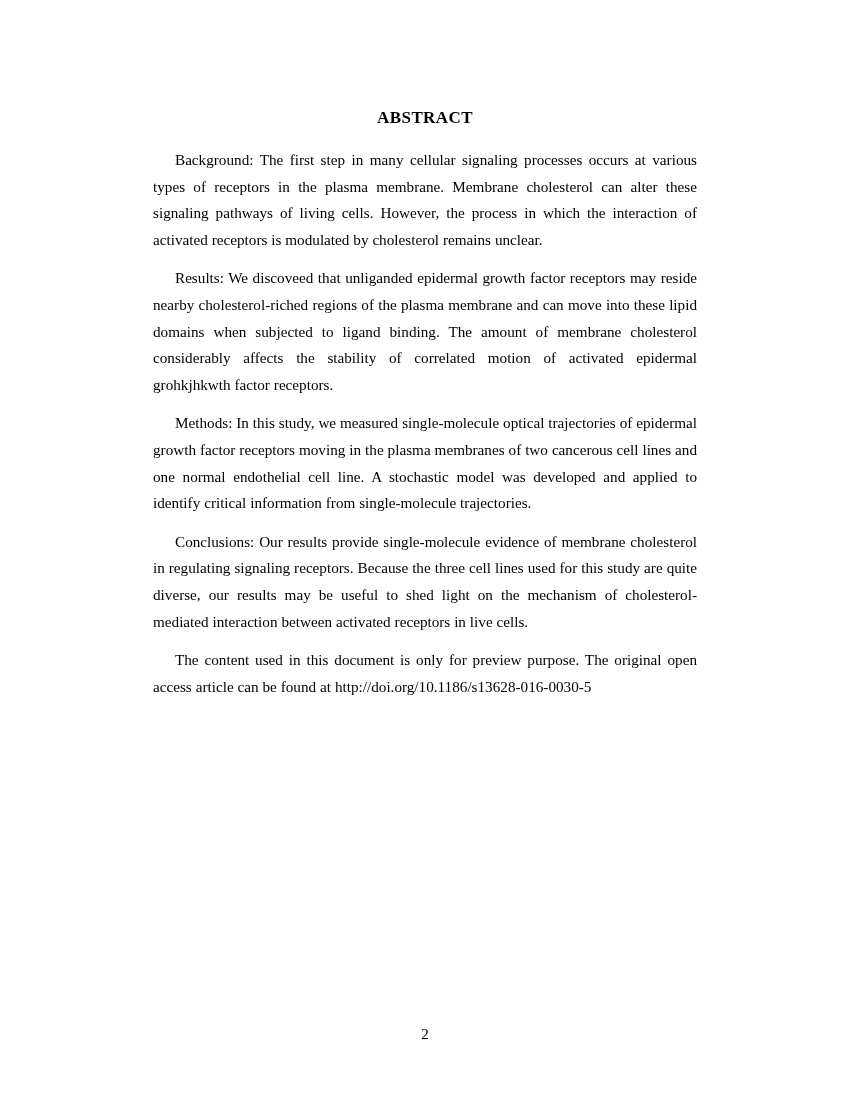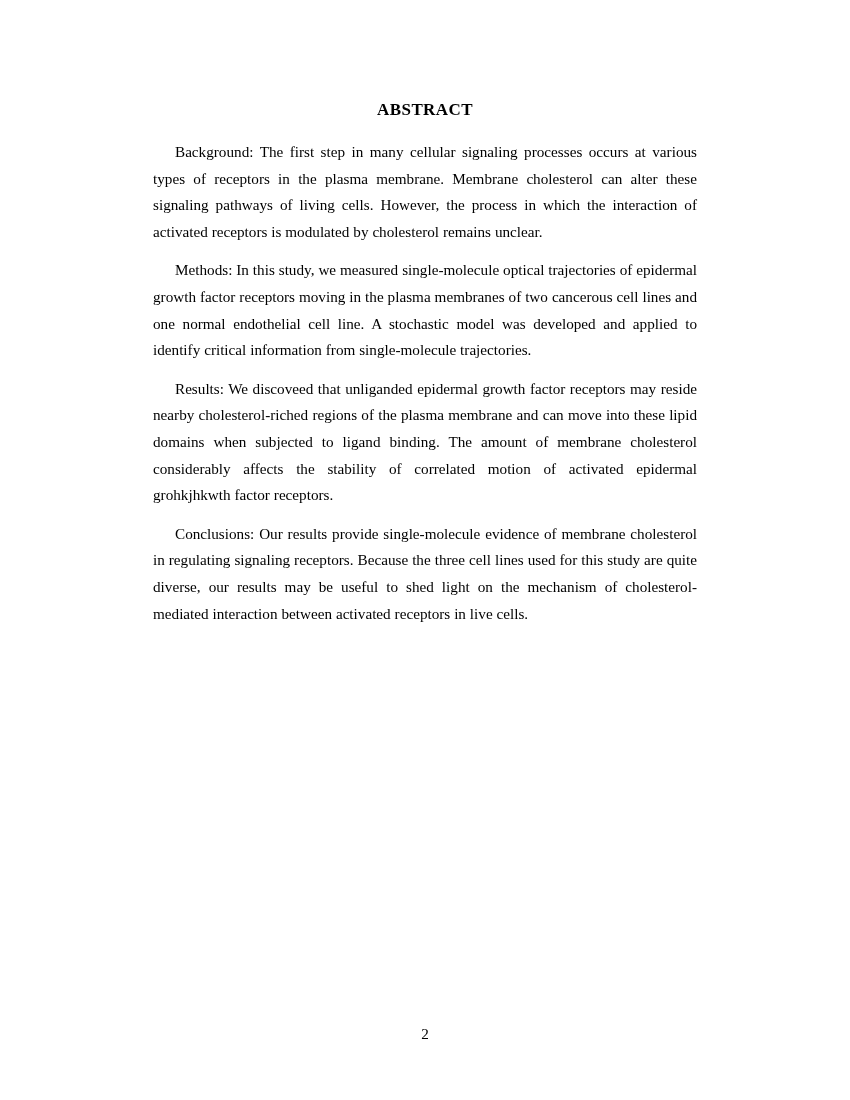--- a/index.html
+++ b/index.html
@@ -15,21 +15,21 @@
     background: #ffffff;
     margin: 0 auto;
     overflow: hidden;
     font-family: "Liberation Serif", "DejaVu Serif", serif;
     color: #000000;
     -webkit-font-smoothing: antialiased;
   }
   .content {
     position: absolute;
     left: 141px;
-    top: 0;
+    top: 8px;
     width: 568px;
   }
   .heading {
     text-align: center;
     font-weight: bold;
     font-size: 17px;
     letter-spacing: 0.4px;
     margin: 0;
     padding-top: 100px;
     line-height: 20px;
@@ -63,22 +63,23 @@
 <body>
 
 <div class="page">
 
   <div class="content">
 
     <h1 class="heading">ABSTRACT</h1>
 
     <div class="body-block">
       <p class="para">Background: The first step in many cellular signaling processes occurs at various types of receptors in the plasma membrane. Membrane cholesterol can alter these signaling pathways of living cells. However, the process in which the interaction of activated receptors is modulated by cholesterol remains unclear.</p>
+      <p class="para">Results: We discoveed that unliganded epidermal growth factor receptors may reside nearby cholesterol-riched regions of the plasma membrane and can move into these lipid domains when subjected to ligand binding. The amount of membrane cholesterol considerably affects the stability of correlated motion of activated epidermal grohkjhkwth factor receptors.</p>
       <p class="para">Methods: In this study, we measured single-molecule optical trajectories of epidermal growth factor receptors moving in the plasma membranes of two cancerous cell lines and one normal endothelial cell line. A stochastic model was developed and applied to identify critical information from single-molecule trajectories.</p>
-      <p class="para">Results: We discoveed that unliganded epidermal growth factor receptors may reside nearby cholesterol-riched regions of the plasma membrane and can move into these lipid domains when subjected to ligand binding. The amount of membrane cholesterol considerably affects the stability of correlated motion of activated epidermal grohkjhkwth factor receptors.</p>
       <p class="para">Conclusions: Our results provide single-molecule evidence of membrane cholesterol in regulating signaling receptors. Because the three cell lines used for this study are quite diverse, our results may be useful to shed light on the mechanism of cholesterol-mediated interaction between activated receptors in live cells.</p>
+      <p class="para">The content used in this document is only for preview purpose. The original open access article can be found at http://doi.org/10.1186/s13628-016-0030-5</p>
     </div>
 
   </div>
 
   <div class="footer">2</div>
 
 </div>
 
 </body></html>

